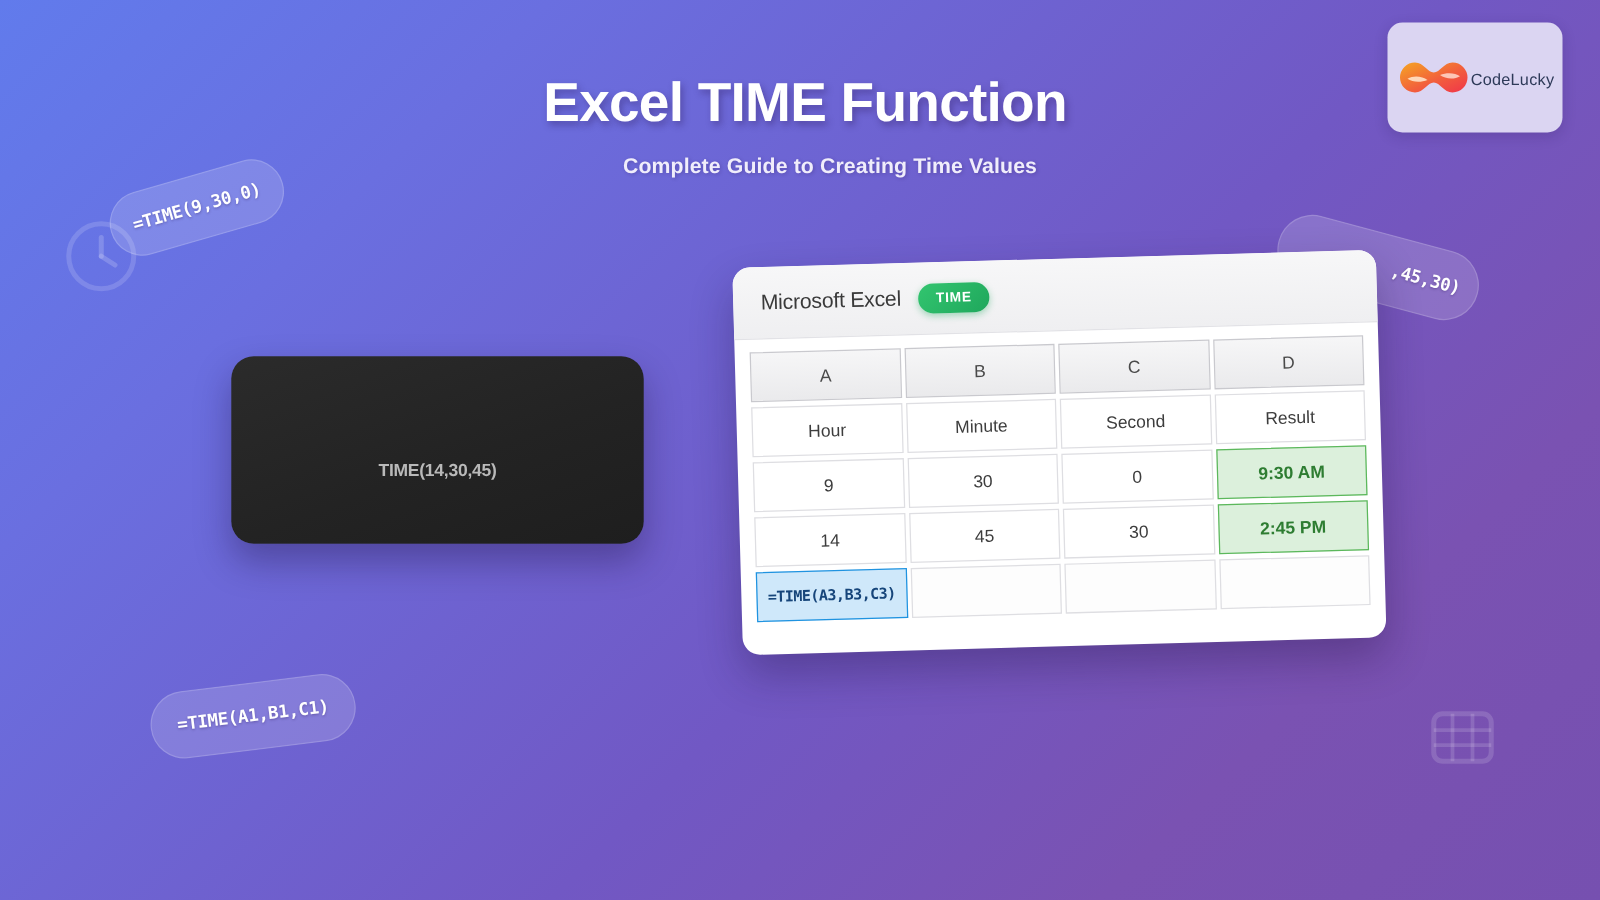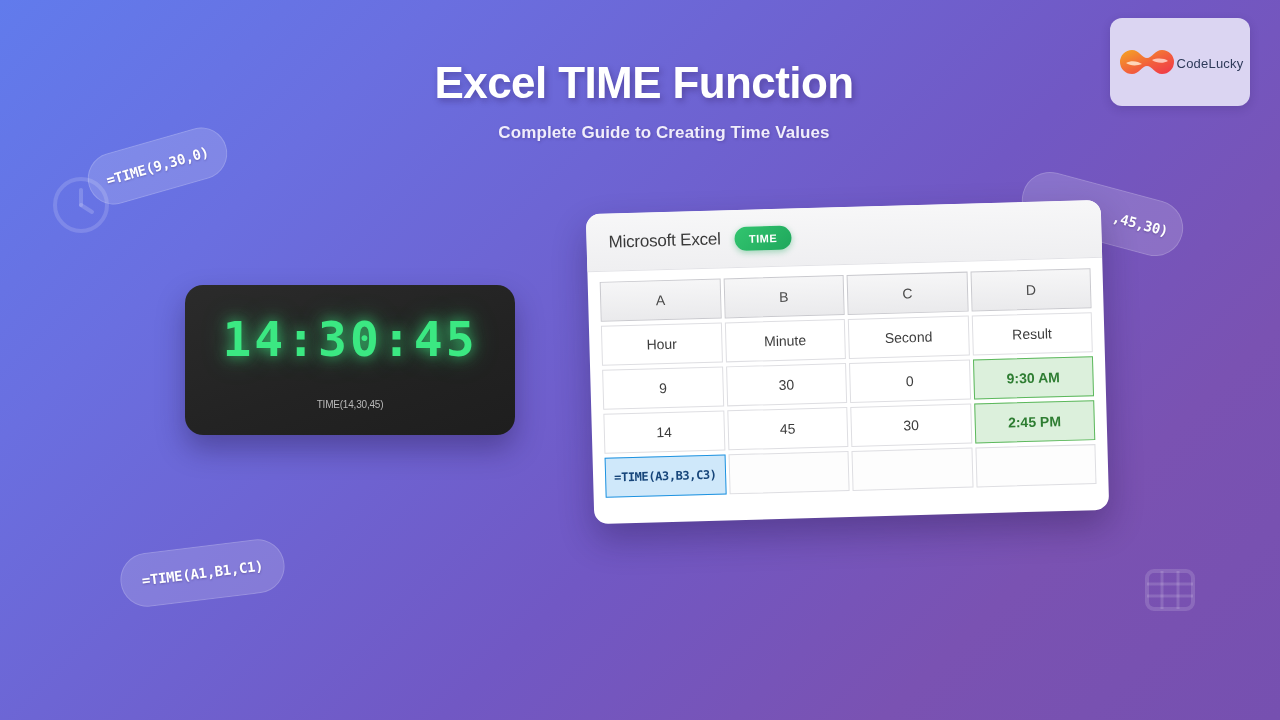--- a/index.html
+++ b/index.html
@@ -122,23 +122,24 @@
   .clock-time {
     font-family: "DejaVu Sans Mono", monospace;
     font-size: 48px;
     font-weight: bold;
     color: #3BE882;
     letter-spacing: 3px;
     text-shadow: 0 0 14px rgba(59, 232, 130, 0.75), 0 0 28px rgba(59, 232, 130, 0.4);
   }
   .clock-caption {
     margin-top: 32px;
-    font-size: 10px;
+    font-size: 14px;
     color: #B9B9B9;
     letter-spacing: -0.2px;
+    font-weight: bold;
   }
 
   
   .excel-window {
     position: absolute;
     left: 590px;
     top: 207px;
     width: 515px;
     height: 310px;
     background: #ffffff;
@@ -249,21 +250,20 @@
   <line x1="36" y1="9" x2="36" y2="47" stroke="rgba(255,255,255,0.16)" stroke-width="3"></line>
   <line x1="5" y1="22" x2="51" y2="22" stroke="rgba(255,255,255,0.16)" stroke-width="3"></line>
   <line x1="5" y1="34" x2="51" y2="34" stroke="rgba(255,255,255,0.16)" stroke-width="3"></line>
 </svg>
 
 <div class="pill pill-a">=TIME(9,30,0)</div>
 <div class="pill pill-b">,45,30)</div>
 <div class="pill pill-c">=TIME(A1,B1,C1)</div>
 
 <div class="clock-panel">
-  <div class="clock-time">14:30:45</div>
   <div class="clock-caption">TIME(14,30,45)</div>
 </div>
 
 <div class="excel-window">
   <div class="excel-titlebar">
     <div class="excel-app-name">Microsoft Excel</div>
     <div class="time-badge">TIME</div>
   </div>
 
   <div class="sheet">

